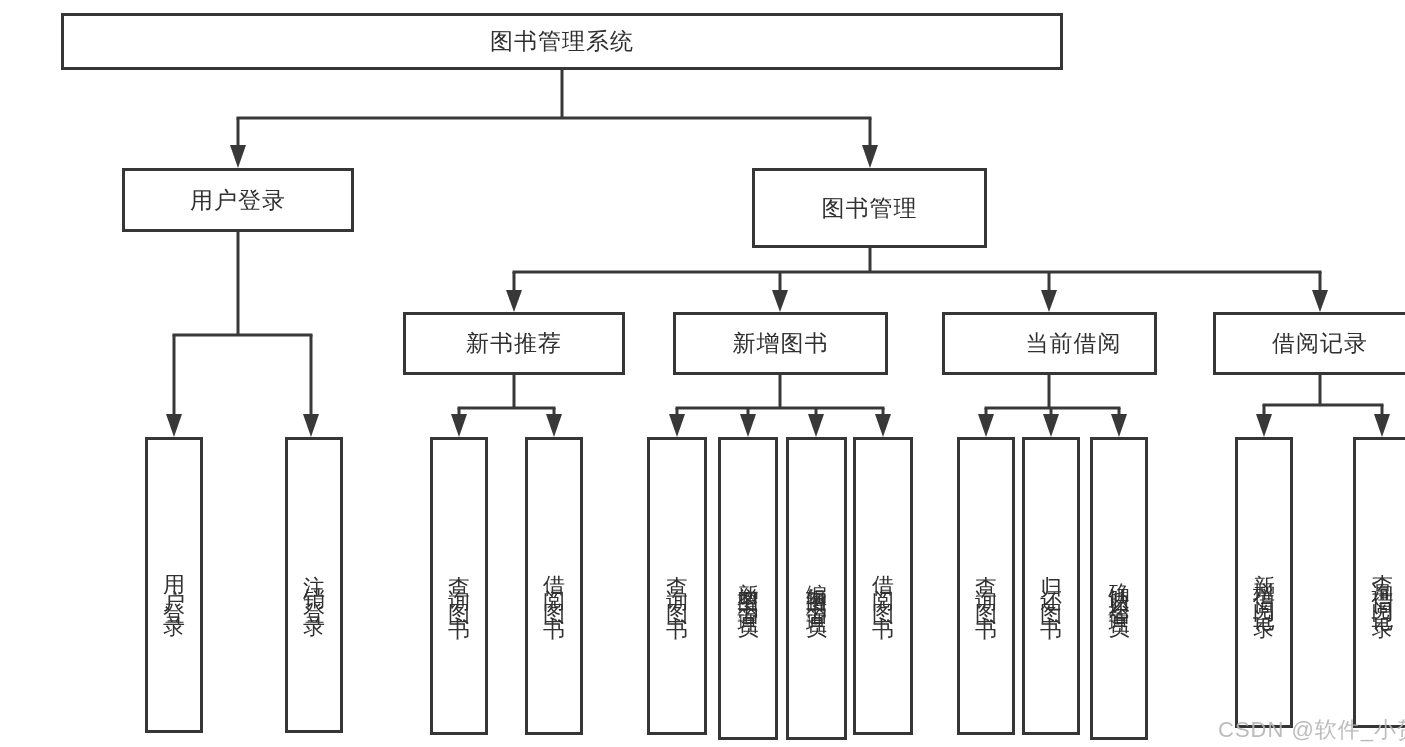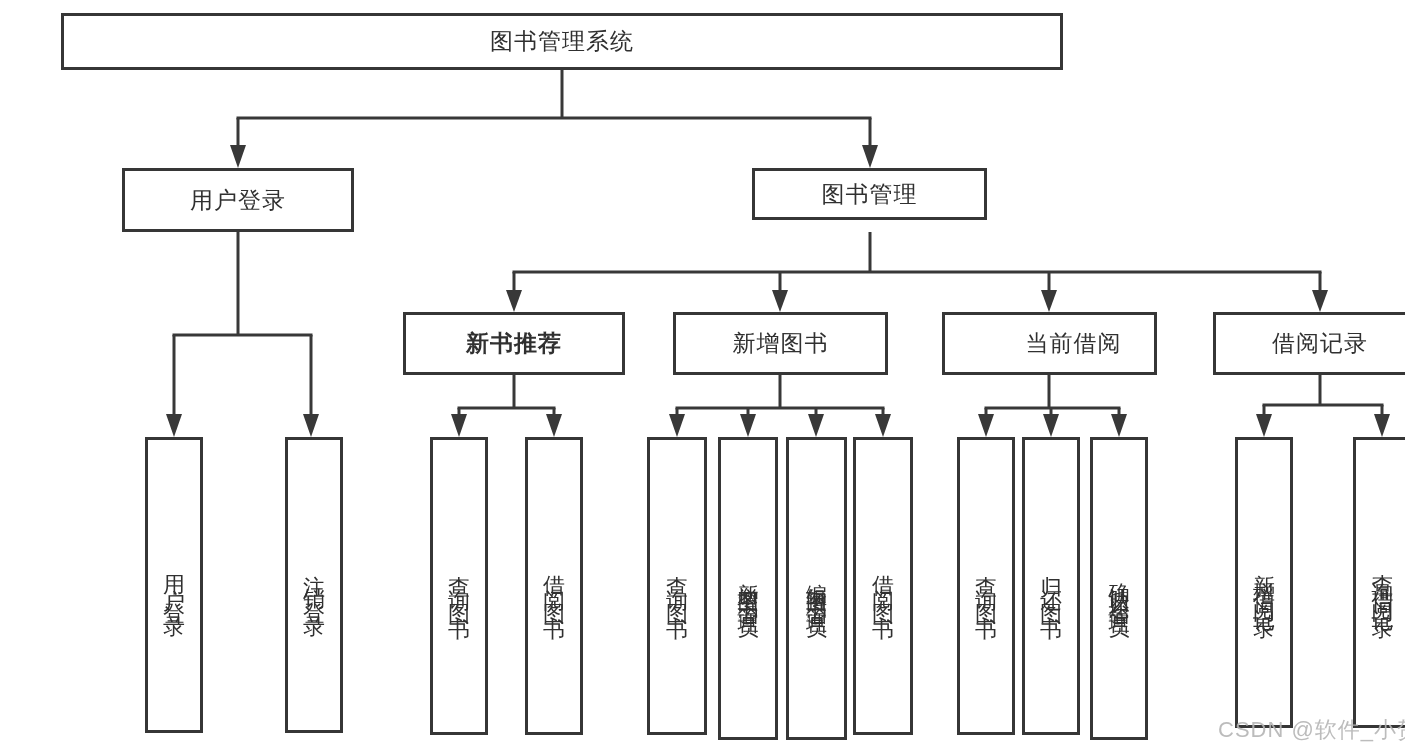--- a/index.html
+++ b/index.html
@@ -123,23 +123,23 @@
       <path d="M1224 405 V416"></path>
         <polygon points="1216,414 1232,414 1224,437"></polygon>
       <path d="M1342 405 V416"></path>
         <polygon points="1334,414 1350,414 1342,437"></polygon>
     </g>
   </svg>
 
   <div class="box" style="left:21px;top:13px;width:1002px;height:57px;">图书管理系统</div>
 
   <div class="box" style="left:82px;top:168px;width:232px;height:64px;">用户登录</div>
-  <div class="box" style="left:712px;top:168px;width:235px;height:52px;">图书管理</div>
+  <div class="box" style="left:712px;top:168px;width:235px;height:80px;">图书管理</div>
 
-  <div class="box" style="left:363px;top:312px;width:222px;height:63px;font-weight:bold;">新书推荐</div>
+  <div class="box" style="left:363px;top:312px;width:222px;height:63px;">新书推荐</div>
   <div class="box" style="left:633px;top:312px;width:215px;height:63px;">新增图书</div>
   <div class="box" style="left:902px;top:312px;width:215px;height:63px;padding-left:48px;">当前借阅</div>
   <div class="box" style="left:1173px;top:312px;width:214px;height:63px;">借阅记录</div>
 
   <div class="box vbox v4" style="left:105px;top:437px;width:58px;height:296px;">用户登录</div>
   <div class="box vbox v4" style="left:245px;top:437px;width:58px;height:296px;">注销登录</div>
 
   <div class="box vbox v4" style="left:390px;top:437px;width:58px;height:298px;">查询图书</div>
   <div class="box vbox v4" style="left:485px;top:437px;width:58px;height:298px;">借阅图书</div>
 

